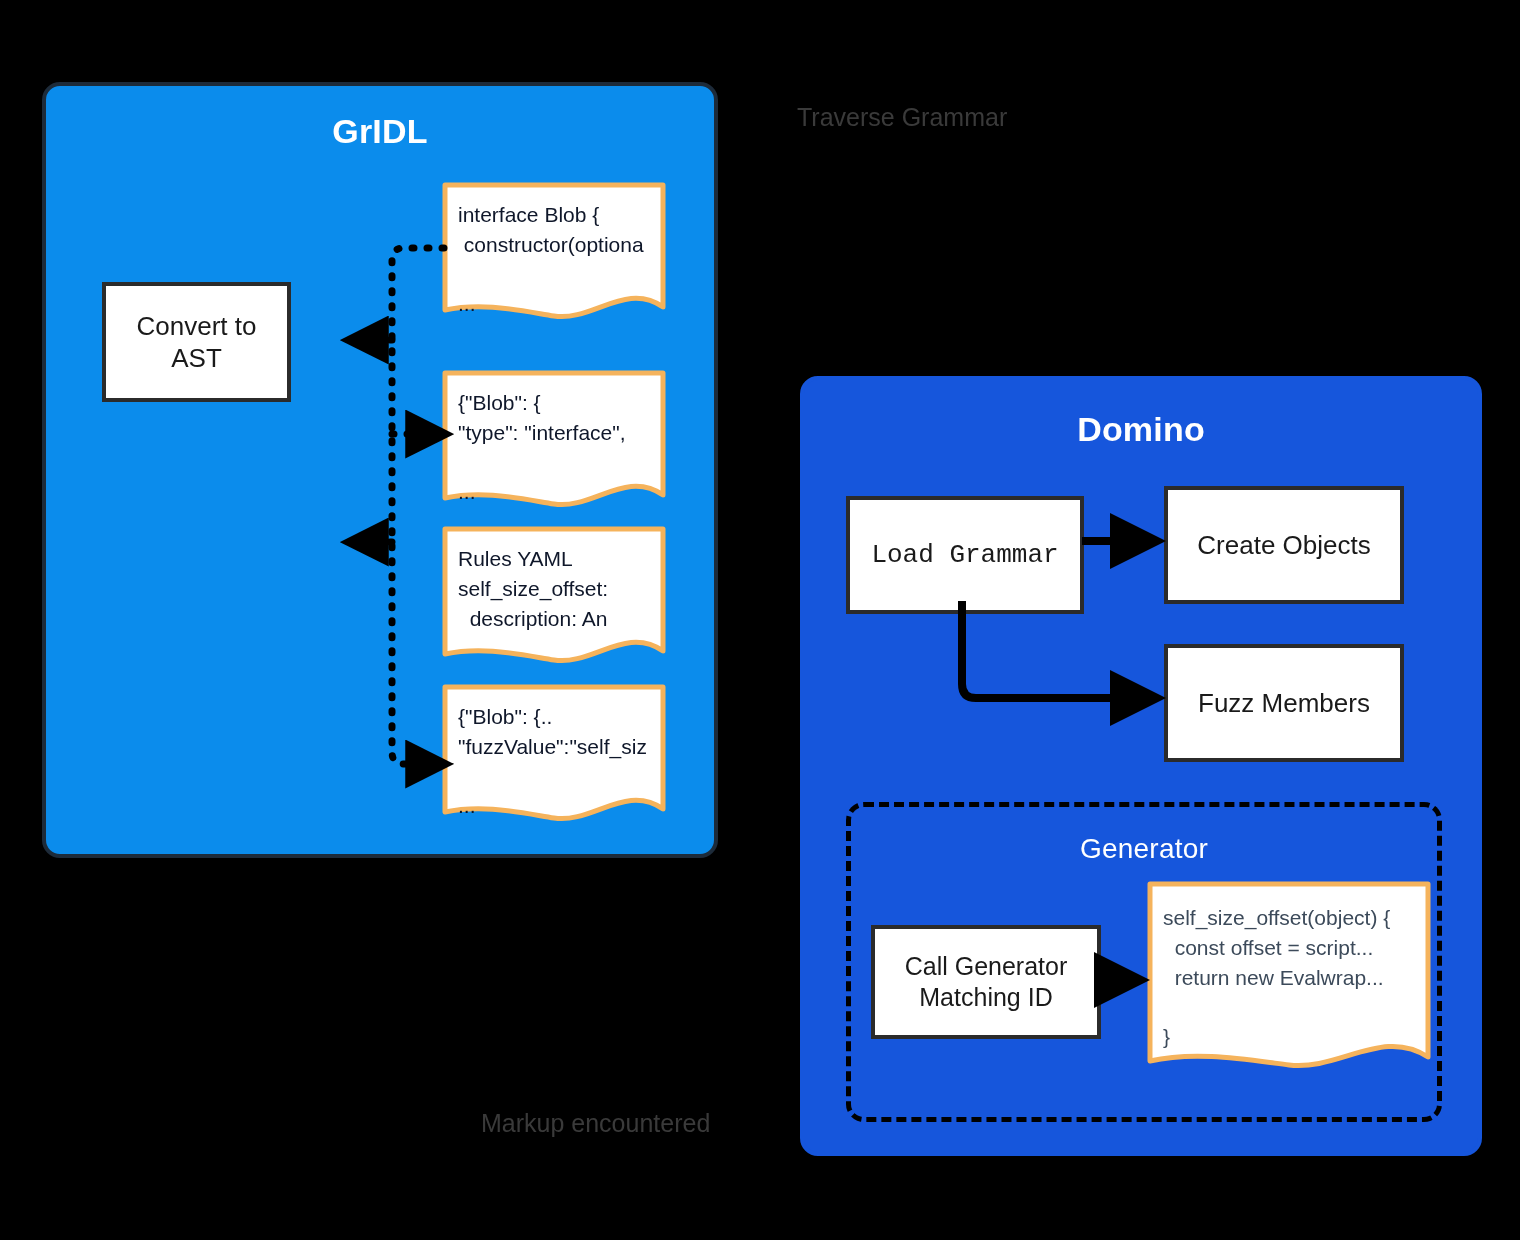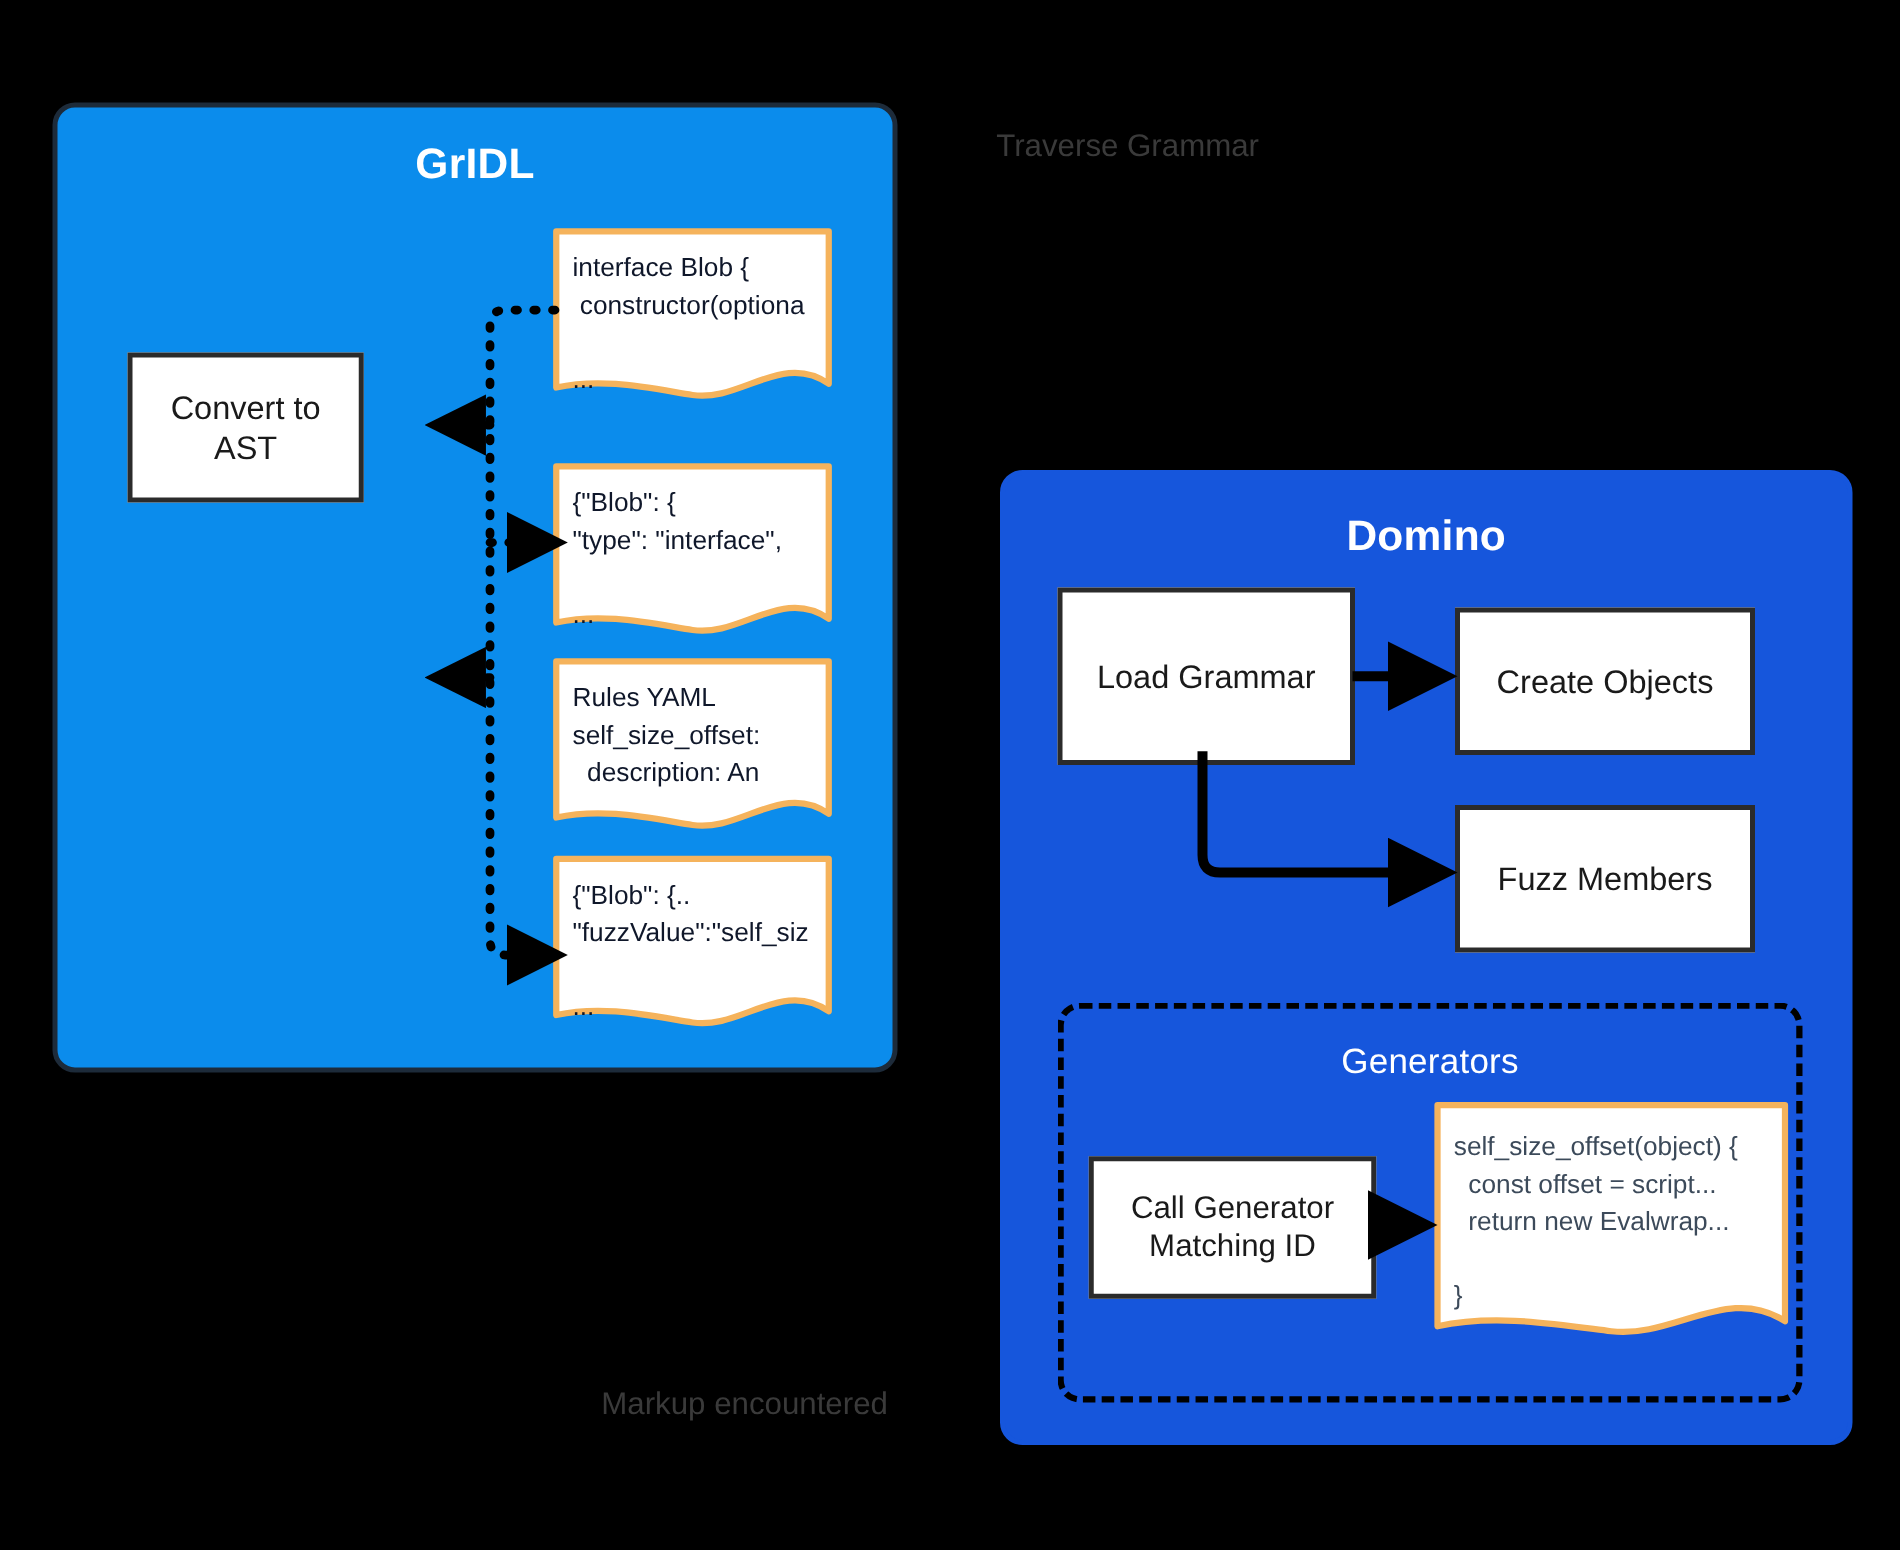--- a/index.html
+++ b/index.html
@@ -166,32 +166,32 @@
       <div class="doc-text">{"Blob": {..
 "fuzzValue":"self_siz
 
 ...</div>
     </div>
   </div>
 
   <div class="panel" id="panel-domino">
     <div class="panel-title">Domino</div>
 
-    <div class="pbox" style="left:42px; top:90px; width:238px; height:142px;">
+    <div class="pbox" style="left:42px; top:116px; width:238px; height:118px;font-family:Liberation Mono, monospace;">
       <span>Load Grammar</span>
     </div>
     <div class="pbox" style="left:360px; top:264px; width:240px; height:118px;">
       <span>Fuzz Members</span>
     </div>
     <div class="pbox" style="left:360px; top:106px; width:240px; height:118px;">
       <span>Create Objects</span>
     </div>
 
     <div id="generators-box" style="left:42px; top:422px; width:596px; height:320px;">
-      <div class="panel-title">Generators</div>
+      <div class="panel-title">Generator</div>
 
       <div class="pbox" style="left:20px; top:118px; width:230px; height:114px; font-size:25px;">
         <span style="white-space:pre-line;">Call Generator
 Matching ID</span>
       </div>
 
       <div class="doc" style="left:296px; top:74px; width:284px; height:198px;">
         <svg viewBox="0 0 284 198" preserveAspectRatio="none">
           <path d="M3,3 L281,3 L281,176 C236,146 192,190 142,184 C95,178 48,170 3,180 Z" fill="#ffffff" stroke="#f5b35c" stroke-width="5" stroke-linejoin="round"></path>
         </svg>

